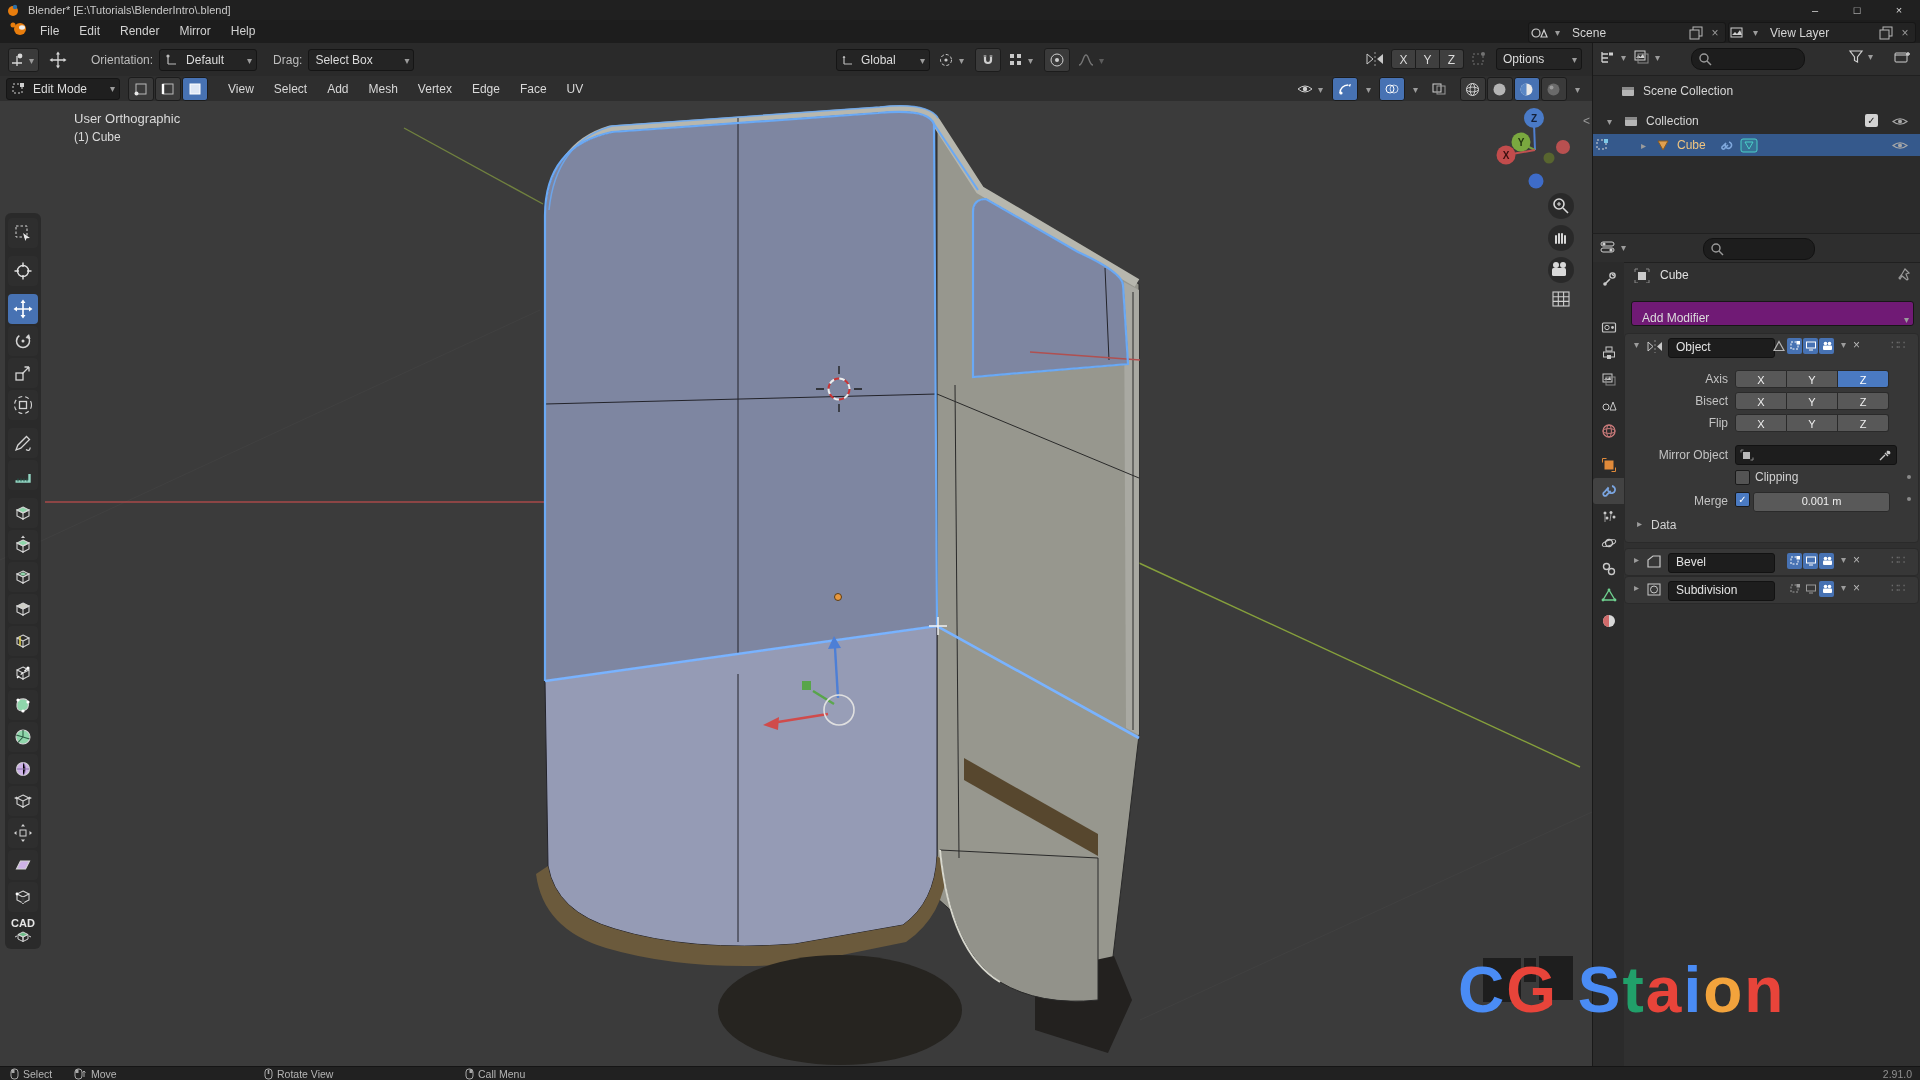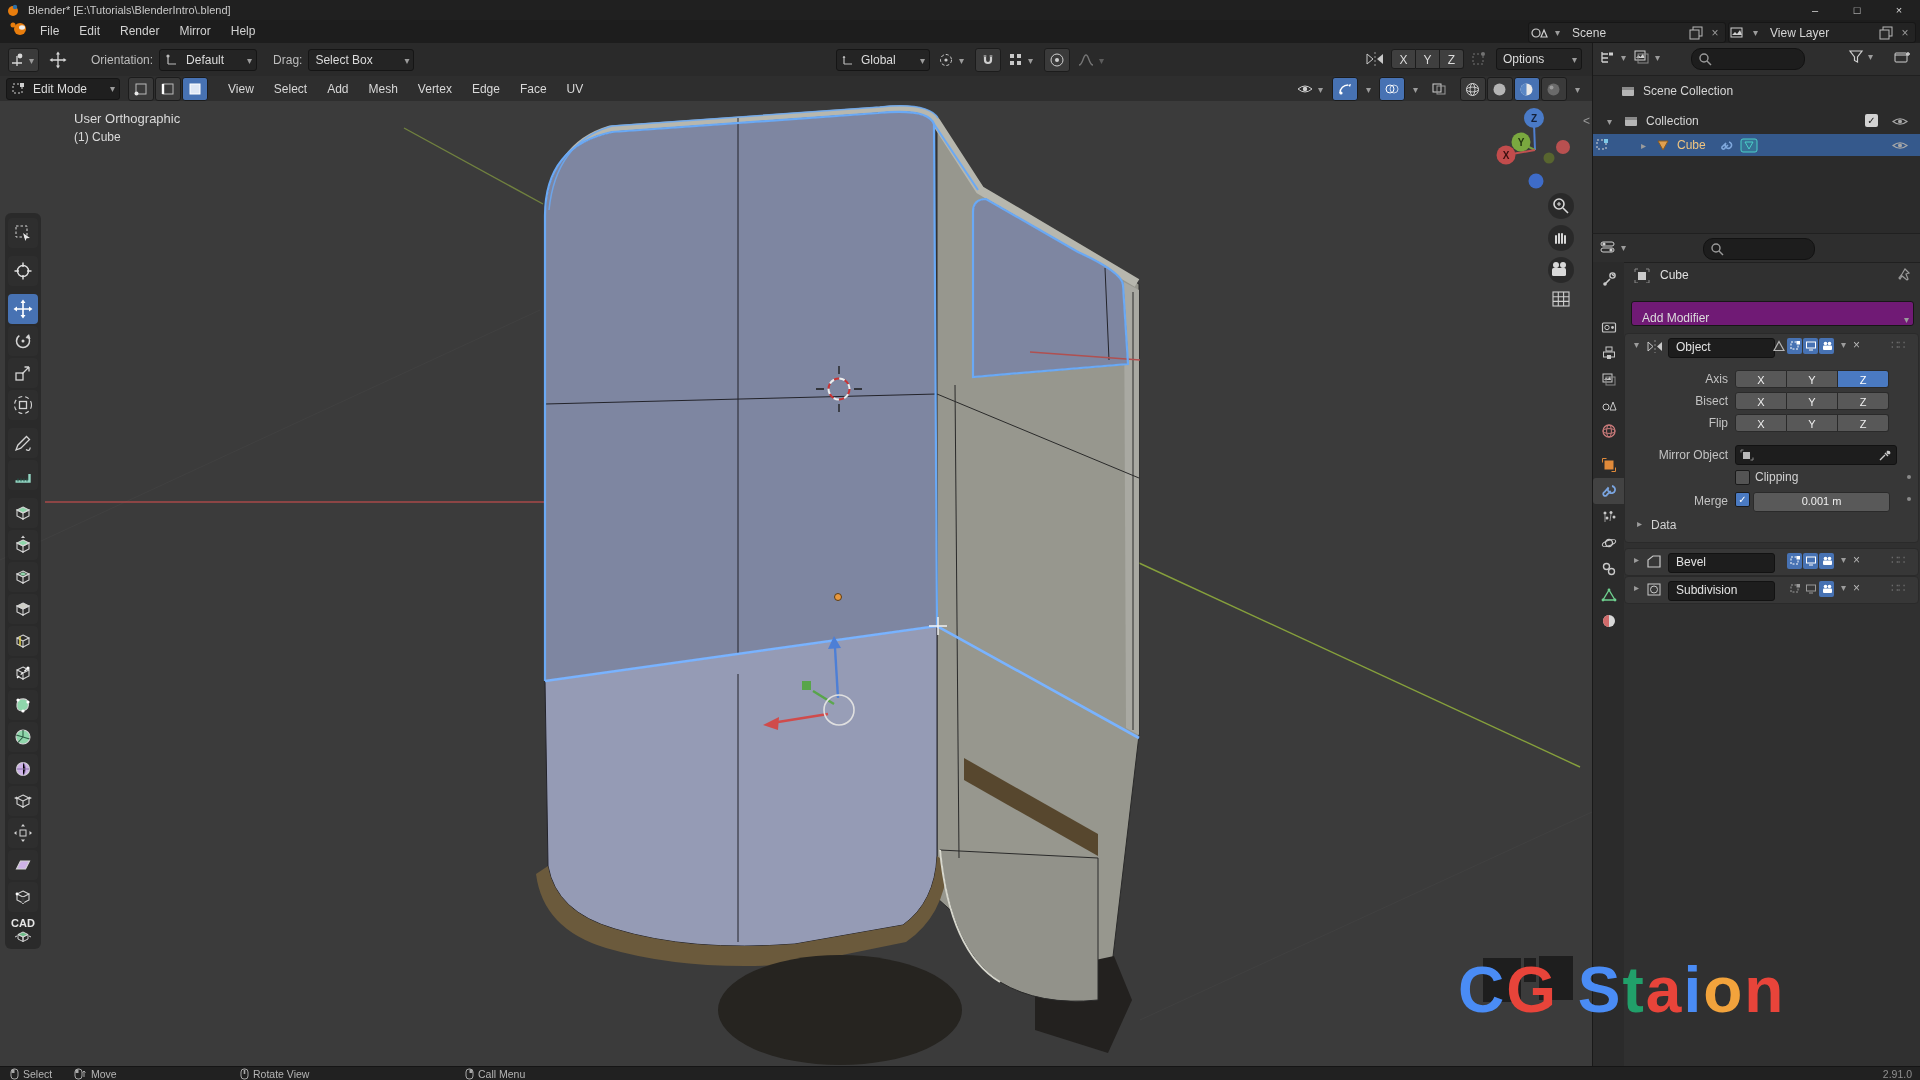--- a/index.html
+++ b/index.html
@@ -943,21 +943,21 @@
     <span>Select</span>
   </span>
   <span class="stitem" style="left:74px">
     <svg width="13" height="12">
           <rect x="1" y="1" width="7" height="10" rx="3" fill="none" stroke="#a8a8a8"></rect>
           <path d="M1.5 2 A3 3 0 0 1 4.5 1.5 V5 H1.5 Z" fill="#a8a8a8"></path>
           <path d="M10 3 v6 M10 3 l-1.5 1.5 M10 3 l1.5 1.5" stroke="#a8a8a8"></path>
         </svg>
     <span>Move</span>
   </span>
-  <span class="stitem" style="left:240px">
+  <span class="stitem" style="left:264px">
     <svg width="9" height="12">
           <rect x="1" y="1" width="7" height="10" rx="3" fill="none" stroke="#a8a8a8"></rect>
           <rect x="3.7" y="2" width="1.6" height="4" fill="#a8a8a8"></rect>
         </svg>
     <span>Rotate View</span>
   </span>
   <span class="stitem" style="left:465px">
     <svg width="9" height="12">
           <rect x="1" y="1" width="7" height="10" rx="3" fill="none" stroke="#a8a8a8"></rect>
           <path d="M7.5 2 A3 3 0 0 0 4.5 1.5 V5 H7.5 Z" fill="#a8a8a8"></path>

